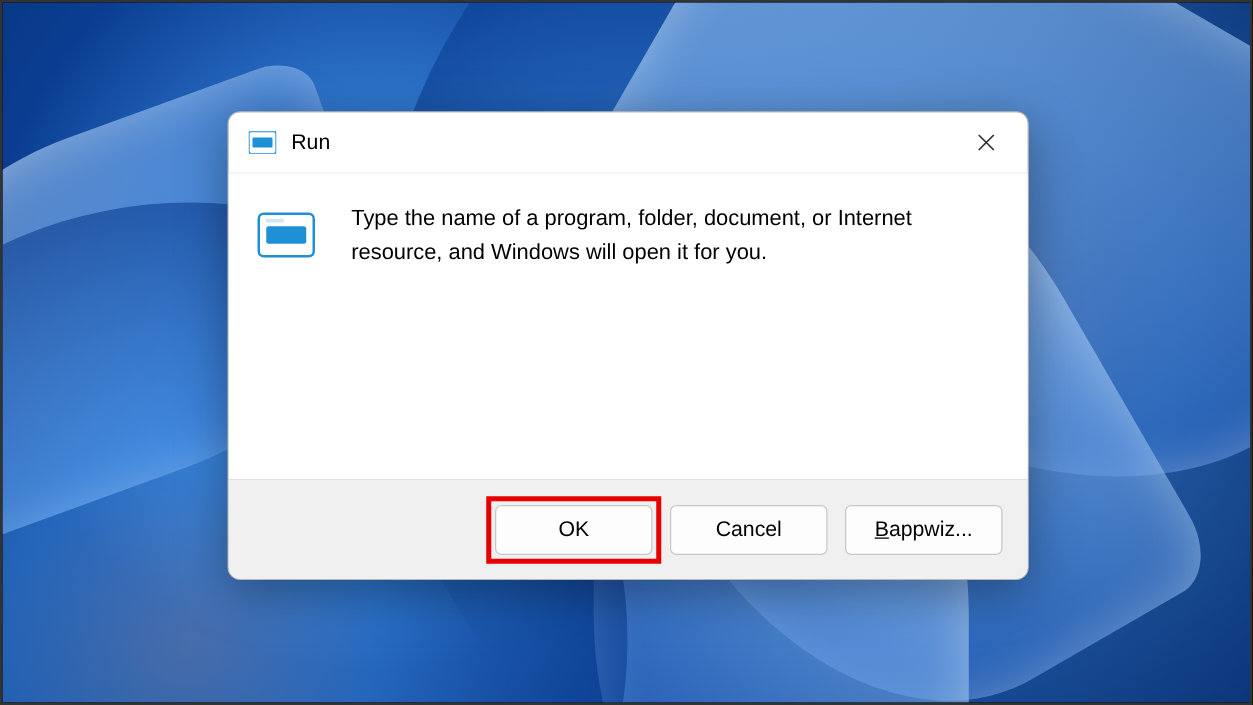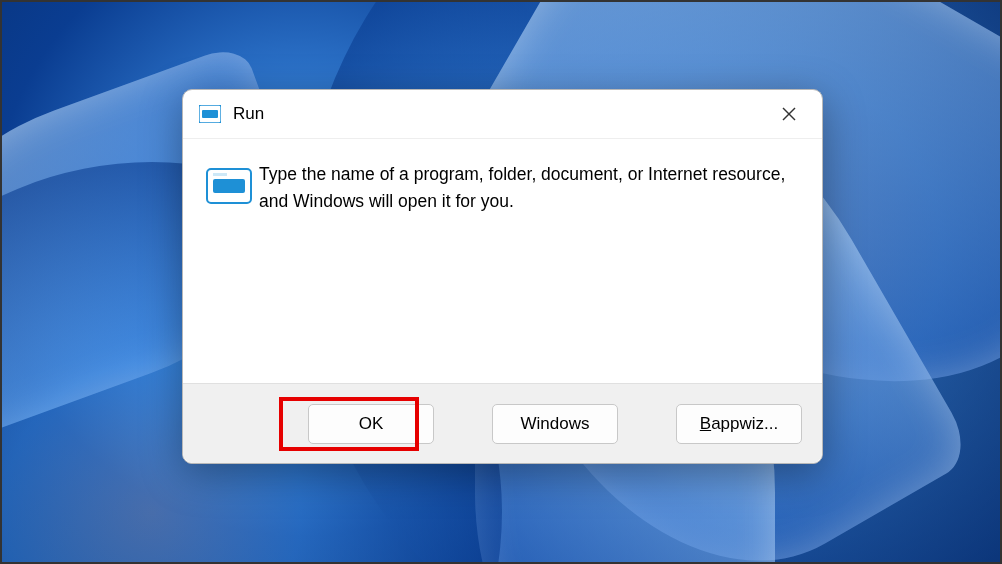--- a/index.html
+++ b/index.html
@@ -105,22 +105,22 @@
       border-radius: 6px;
     }
 
     .body-area {
       flex: 1;
       padding: 22px 22px 10px 22px;
       background: #fff;
     }
     .desc-row {
       display: flex;
-      align-items: flex-start;
-      gap: 6px;
+      align-items: flex-end;
+      gap: 28px;
       margin-bottom: 18px;
     }
     .run-big-icon {
       width: 48px;
       height: 48px;
       flex-shrink: 0;
       margin-top: 4px;
     }
     .desc-text {
       font-size: 17.5px;
@@ -180,21 +180,20 @@
       background: #fdfdfd;
       border: 1px solid #c8c8c8;
       border-radius: 5px;
       font-size: 17px;
       font-family: inherit;
       color: #000;
       cursor: pointer;
       display: flex;
       align-items: center;
       justify-content: center;
-      margin-left: 44px;
     }
     .btn .ul { text-decoration: underline; }
     .ok-highlight {
       position: absolute;
       border: 4px solid #e60000;
       width: 140px;
       height: 54px;
       pointer-events: none;
     }
     .btn-wrap { position: relative; display: flex; align-items: center; justify-content: center;}
@@ -239,20 +238,20 @@
         <div class="desc-text">Type the name of a program, folder, document, or Internet resource, and Windows will open it for you.</div>
       </div>
 
     </div>
 
     <div class="button-bar">
       <div class="btn-wrap">
         <button class="btn">OK</button>
         <div class="ok-highlight"></div>
       </div>
-      <button class="btn">Windows</button>
+      <button class="btn">Cancel</button>
       <button class="btn">
           <span class="ul">B</span>
           <span>appwiz...</span>
         </button>
     </div>
   </div>
 </div>
 
 </body></html>

